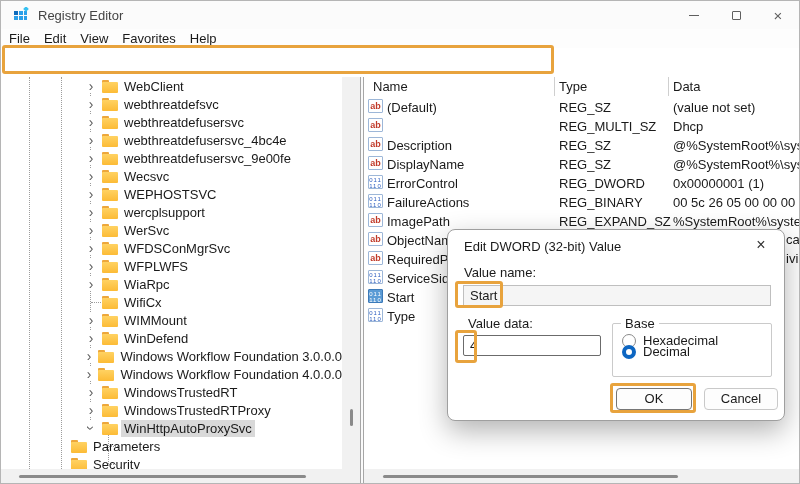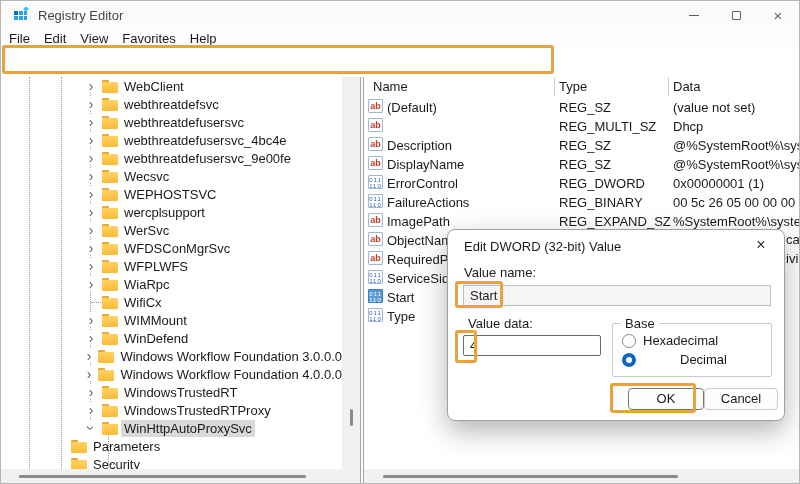--- a/index.html
+++ b/index.html
@@ -76,26 +76,26 @@
   .dialog { position:absolute; left:446px; top:228px; width:338px; height:192px; background:#fff; border:1px solid #9f9f9f; border-radius:8px; box-shadow:0 10px 28px rgba(0,0,0,0.3); z-index:10; }
   .dtitle { position:absolute; left:16px; top:9px; font-size:13px; color:#1a1a1a; }
   .dclose { position:absolute; right:13px; top:6px; font-size:16px; color:#333; width:20px; text-align:center; }
   .dlabel-name { position:absolute; left:16px; top:35px; }
   .dfield-name { position:absolute; left:15px; top:55px; width:308px; height:21px; background:#f5f5f5; border:1px solid #bfbfbf; line-height:19px; padding-left:6px; color:#1a1a1a; }
   .dlabel-data { position:absolute; left:20px; top:86px; }
   .dfield-data { position:absolute; left:15px; top:105px; width:138px; height:21px; background:#fff; border:1px solid #6b6b6b; line-height:19px; padding-left:6px; color:#1a1a1a; border-radius:2px; }
   .dgroup { position:absolute; left:164px; top:93px; width:160px; height:54px; border:1px solid #cacaca; border-radius:2px; }
   .dgroup-label { position:absolute; left:8px; top:-8px; background:#fff; padding:0 4px;text-align:center; }
   .radiorow { position:absolute; left:9px; display:flex; align-items:flex-end; }
-  .radiorow.r1 { top:9px; } .radiorow.r2 { top:28px;gap:37px; }
+  .radiorow.r1 { top:9px; } .radiorow.r2 { top:20px; }
   .radio { width:14px; height:14px; border-radius:50%; border:1px solid #8a8a8a; background:#fff; flex:0 0 auto; }
   .radio.sel { border:4px solid #0d66c2; }
   .rlabel { margin-left:7px; }
   .dbtn { position:absolute; top:158px; width:76px; height:22px; border-radius:4px; text-align:center; line-height:20px; background:#fdfdfd; }
-  .dbtn.ok { left:168px; border:1px solid #767676;margin-left:12px; }
+  .dbtn.ok { left:168px; border:1px solid #767676; }
   .dbtn.cancel { left:256px; width:74px; border:1px solid #c9c9c9; }
 
   
   .anno { position:absolute; border:3px solid #e8a33d; border-radius:3px; z-index:20; pointer-events:none; }
   .anno-addr  { left:1px;  top:44px;  width:552px; height:29px; }
   .anno-start { left:454px; top:280px; width:48px;  height:27px; }
   .anno-four  { left:454px; top:329px; width:22px;  height:33px; }
   .anno-ok    { left:609px; top:382px; width:86px;  height:30px; }
 </style>
 </head>

